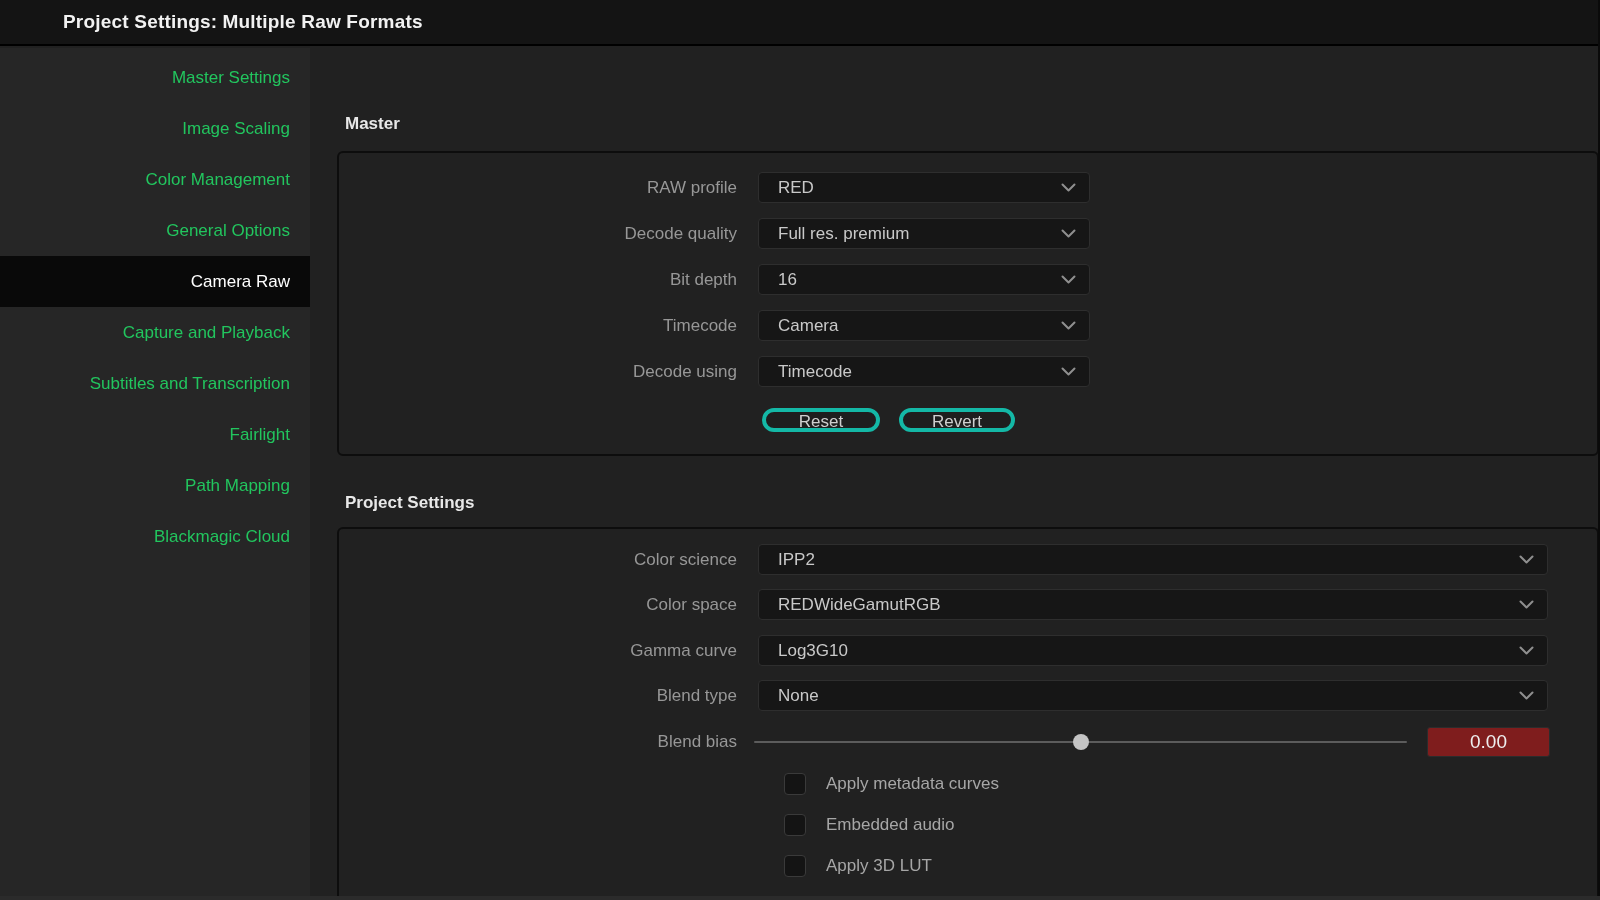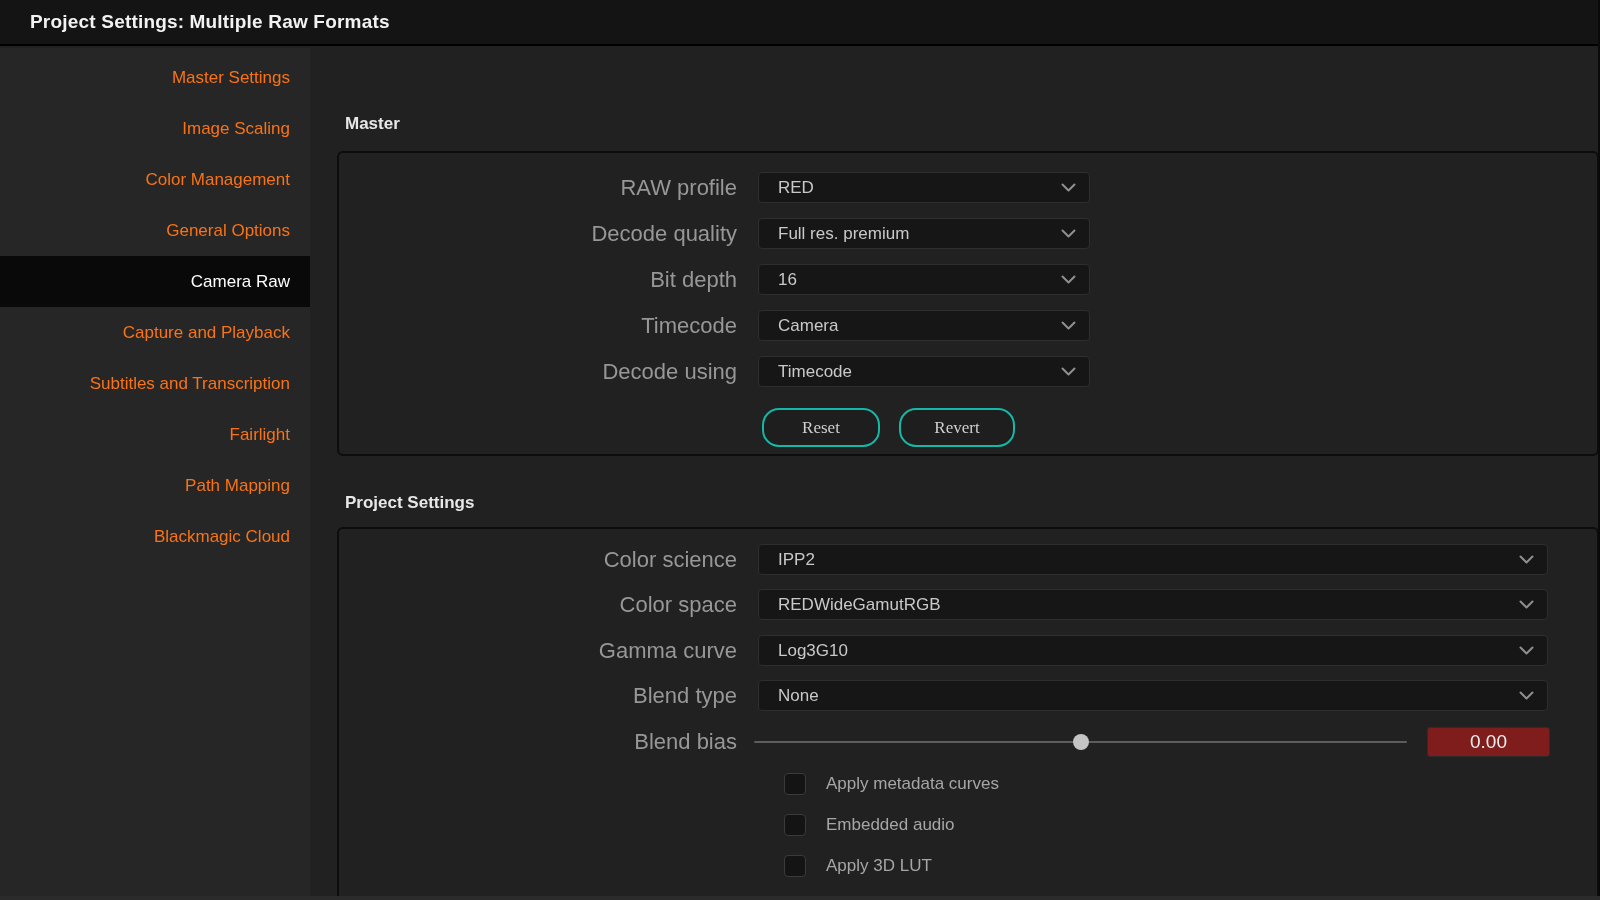--- a/index.html
+++ b/index.html
@@ -10,66 +10,66 @@
     position:relative;
     color:#c9c9c9;
   }
   
   .title-bar {
     position:absolute; left:0; top:0; width:1600px; height:46px;
     background:#141414; border-bottom:2px solid #000;
     display:flex; align-items:center; padding-left:30px;
   }
   .title-bar .t-label, .title-bar .t-project {
-    font-size:19px; font-weight:bold; color:#f2f2f2; letter-spacing:.2px;
+    font-size:19px; font-weight:bold; color:#f2f2f2; letter-spacing:.2px;margin-left:33px;
   }
   .title-bar .t-project { margin-left:5px; }
 
   
   .sidebar {
     position:absolute; left:0; top:48px; width:310px; height:852px;
     background:#262626; padding-top:4px;
   }
   .side-item {
     height:51px; display:flex; align-items:center; justify-content:flex-end;
-    padding-right:20px; font-size:17px; color:#f97316; cursor:default;
+    padding-right:20px; font-size:17px; color:#22c55e; cursor:default;
   }
   .side-item.selected { background:#090909; color:#ffffff; }
 
   
   .main { position:absolute; left:310px; top:48px; width:1290px; height:852px; }
   .section-heading {
     position:absolute; left:35px; font-size:17px; font-weight:600; color:#e8e8e8;
   }
   .group-box {
     position:absolute; left:27px; width:1262px;
     border:2px solid #0d0d0d; border-radius:6px; background:#212121;
   }
   #master-box { top:103px; height:305px; }
   #ps-box { top:479px; height:430px; border-bottom:none; }
 
   .field-row { position:absolute; left:0; height:31px; }
   .field-label {
     position:absolute; left:0; top:0; width:398px; height:31px;
-    text-align:right; line-height:31px; font-size:22px; color:#979797;
+    text-align:right; line-height:31px; font-size:17px; color:#979797;
   }
   .dropdown {
     position:absolute; left:419px; top:0; height:31px;
     background:#161616; border:1px solid #2e2e2e; border-radius:4px;
     display:flex; align-items:center; justify-content:space-between;
     padding:0 13px 0 19px; font-size:17px; color:#c9c9c9; cursor:default;
   }
   .dropdown.w-master { width:332px; }
   .dropdown.w-ps { width:790px; }
   .chev { width:15px; height:9px; flex:none; margin-left:10px; }
 
   .pill-btn {
-    position:absolute; top:255px; height:39px; border-radius:17px;
-    border:2px solid #14b8a6; background:#1e1e1e; color:#cfcfcf;
-    font-size:17px; font-family:Liberation Serif, serif; text-align:center; cursor:default;
+    position:absolute; top:255px; height:24px; border-radius:17px;
+    border:4px solid #14b8a6; background:#1e1e1e; color:#cfcfcf;
+    font-size:17px; font-family:Liberation Sans, sans-serif; text-align:center; cursor:default;
   }
   #reset-btn { left:423px; width:118px; }
   #revert-btn { left:560px; width:116px; }
 
   
   .slider-row { position:absolute; left:0; top:198px; height:30px; width:1262px; }
   .slider-track {
     position:absolute; left:415px; top:14px; width:653px; height:2px;
     background:#5c5c5c; border-radius:1px;
   }

